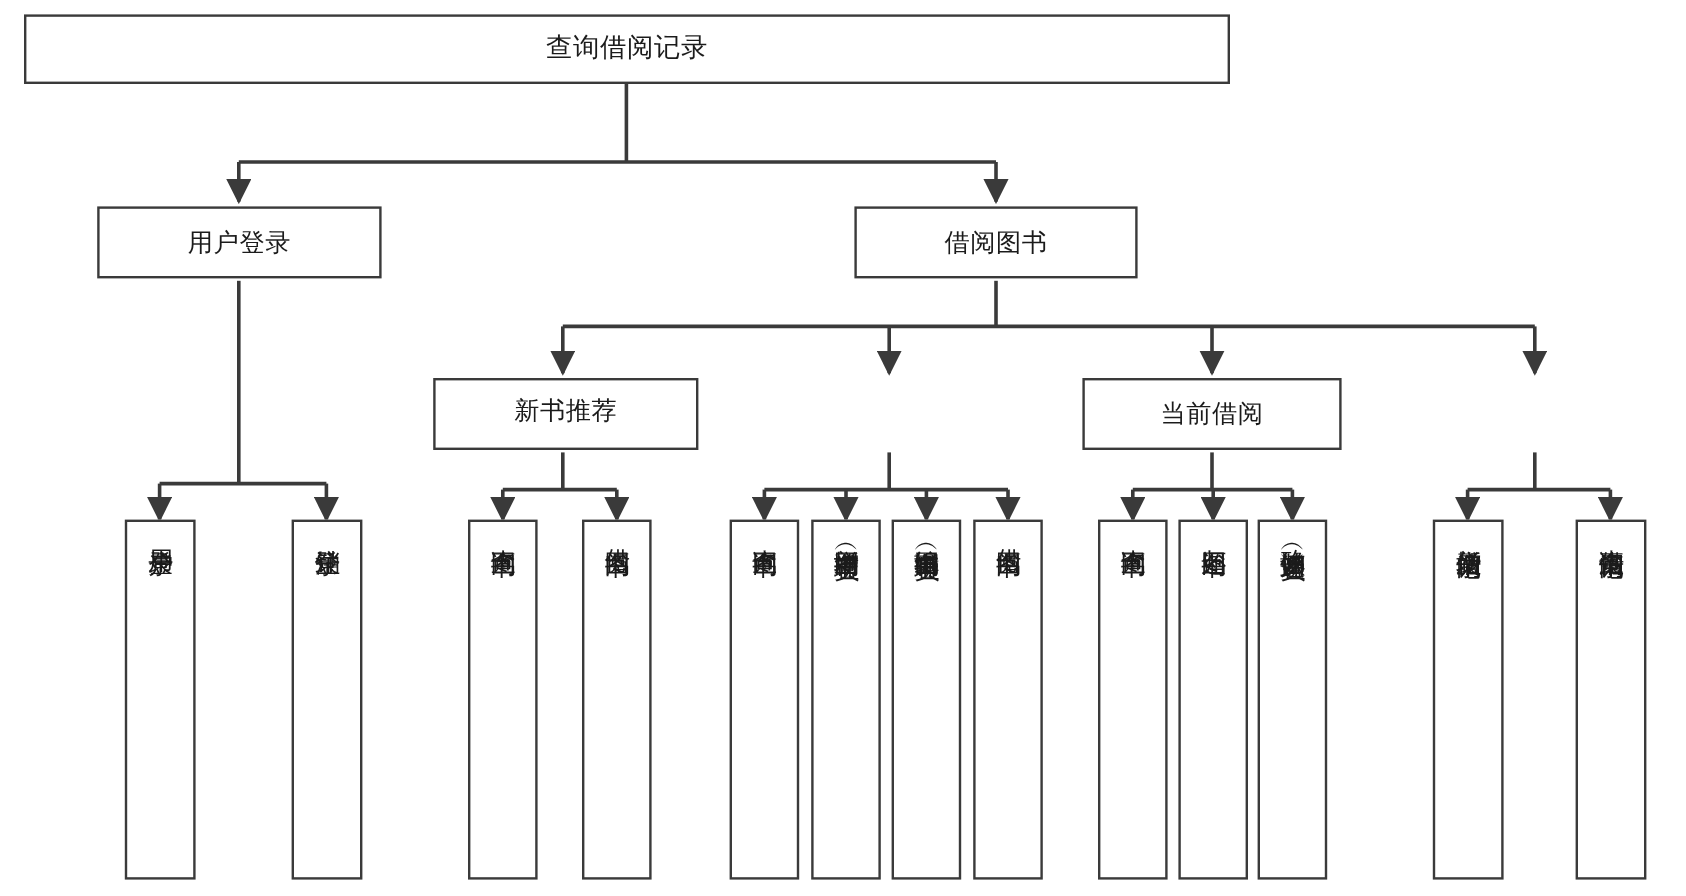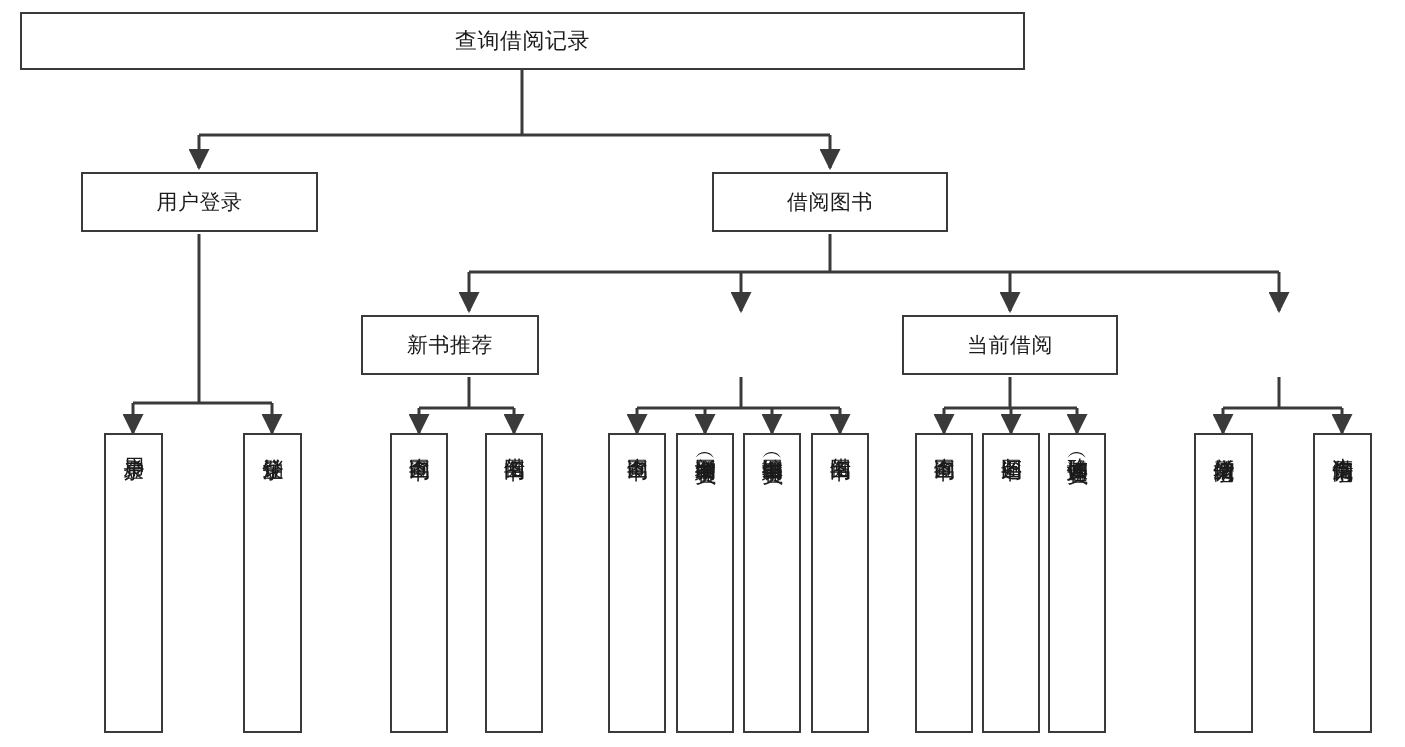--- a/index.html
+++ b/index.html
@@ -131,21 +131,21 @@
     <span class="label">查询借阅记录</span>
   </div>
 
   <div class="node h" style="left:81px; top:172px; width:237px; height:60px;">
     <span class="label">用户登录</span>
   </div>
   <div class="node h" style="left:712px; top:172px; width:236px; height:60px;">
     <span class="label">借阅图书</span>
   </div>
 
-  <div class="node h" style="left:361px; top:315px; width:178px; height:60px;">
+  <div class="node h" style="left:361px; top:315px; width:221px; height:60px;font-family:Liberation Mono, monospace;">
     <span class="label">新书推荐</span>
   </div>
   <div class="node h" style="left:902px; top:315px; width:216px; height:60px;">
     <span class="label">当前借阅</span>
   </div>
 
   <div class="node v" style="left:104px; top:433px; width:59px; height:300px;">
     <span class="label">用户登录</span>
   </div>
   <div class="node v" style="left:243px; top:433px; width:59px; height:300px;">

